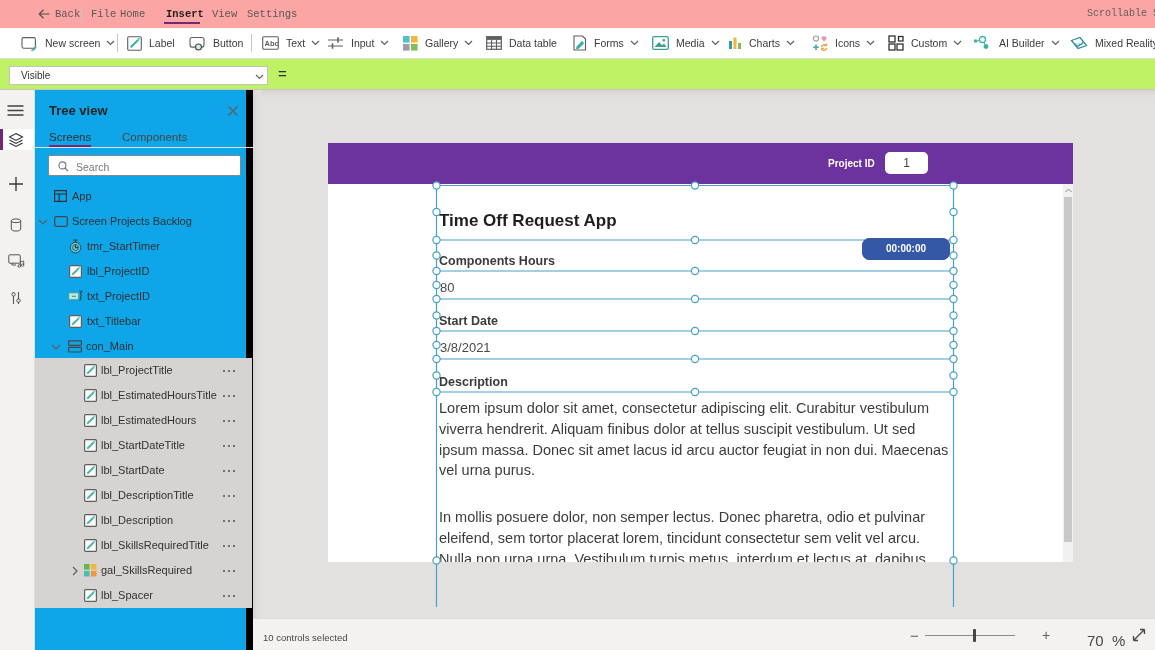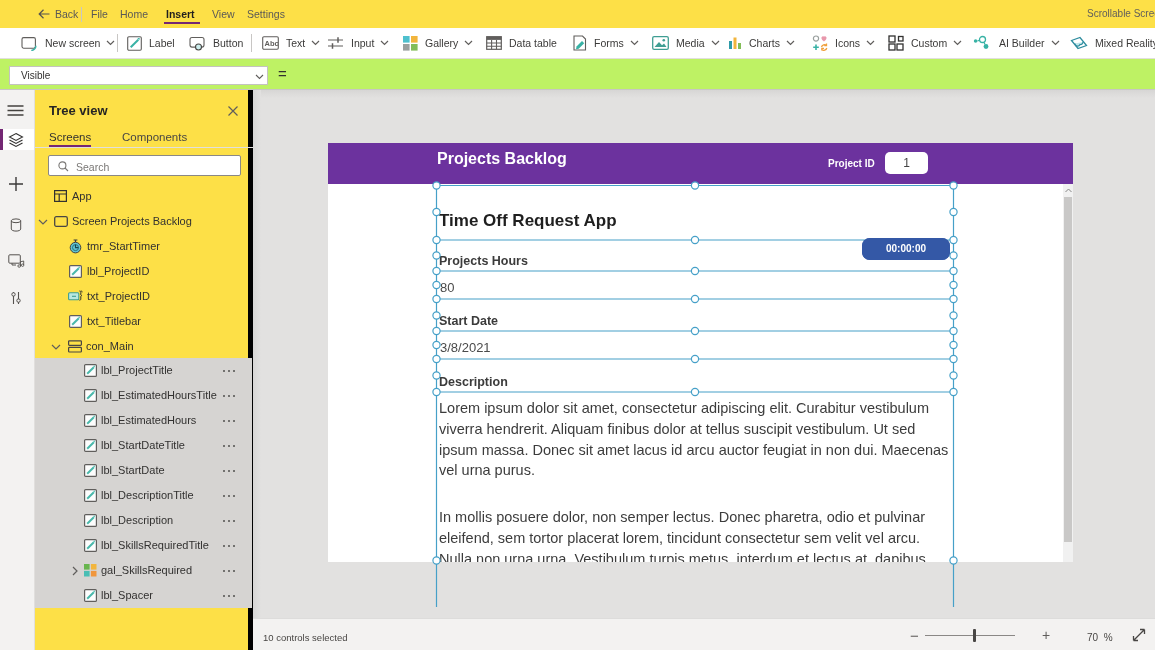--- a/index.html
+++ b/index.html
@@ -1,30 +1,30 @@
 <!DOCTYPE html>
 <html><head>
 <meta charset="utf-8">
 <style>
   * { margin:0; padding:0; box-sizing:border-box; }
   html,body { width:1155px; height:650px; overflow:hidden; }
   body { font-family:"Liberation Sans", sans-serif; position:relative; background:#fff; }
   .abs { position:absolute; }
-  .menubar { left:0; top:0; width:1155px; height:28px; background:#fde047; }
+  .menubar { left:0; top:0; width:1155px; height:28px; background:#fca5a5;font-family:Liberation Mono, monospace; }
   .mitem { position:absolute; top:0; height:28px; line-height:28px; font-size:10.5px; color:#5a5856; }
   .toolbar { left:0; top:28px; width:1155px; height:31px; background:#fff; border-bottom:1px solid #e1dfdd; }
   .titem { position:absolute; top:0; height:30px; display:flex; align-items:center; font-size:10.5px; color:#3b3a39; white-space:nowrap; }
   .titem svg { flex:0 0 auto; }
   .tlabel { margin-left:7px; }
   .chev { margin-left:6px; }
   .tsep { position:absolute; top:6px; width:1px; height:18px; background:#c8c6c4; }
   .fbar { left:0; top:59px; width:1155px; height:31px; background:#bef264; border-bottom:1px solid #c8c6c4; }
   .main { left:0; top:90px; width:1155px; height:560px; background:#e2e1e0; }
   .rail { position:absolute; left:0; top:0; width:35px; height:560px; background:#f3f2f1; border-right:1px solid #e1dfdd; }
-  .panel { position:absolute; left:35px; top:0; width:218px; height:560px; background:#fde047; border-right:5px solid #000000; }
+  .panel { position:absolute; left:35px; top:0; width:218px; height:560px; background:#0ea5e9; border-right:7px solid #000000; }
   .statusbar { position:absolute; left:253px; top:528px; width:902px; height:32px; background:#f3f2f1; border-top:1px solid #dddcdb; }
 </style>
 </head>
 <body>
 
 <div class="abs menubar">
   <svg class="abs" style="left:38px; top:9px;" width="12" height="10" viewBox="0 0 12 10">
       <path d="M5.5 0.8 L1.2 5 L5.5 9.2 M1.2 5 H11.5" stroke="#55534f" stroke-width="1.2" fill="none"></path>
     </svg>
   <span class="mitem" style="left:55px;">Back</span>
@@ -195,37 +195,36 @@
 
 <div class="abs main">
 
   <div class="abs" style="left:253px; top:0; width:902px; height:8px; background:linear-gradient(#d7d6d5,#e2e1e0);"></div>
   <div class="abs" style="left:253px; top:0; width:8px; height:528px; background:linear-gradient(90deg,#d7d6d5,#e2e1e0);"></div>
 
   <div class="abs" style="left:328px; top:53px; width:745px; height:41px; background:#6c329e;"></div>
   <div class="abs" style="left:328px; top:94px; width:735px; height:378px; background:#fff; overflow:hidden;" id="screenbody">
     <div class="abs" style="left:111px; top:27px; font-size:17px; font-weight:bold; color:#1f1f1f;">Time Off Request App</div>
     <div class="abs" style="left:534px; top:53.5px; width:88px; height:22px; background:#3458a6; border-radius:8px; text-align:center; line-height:22px; font-size:10px; font-weight:bold; color:#fff;">00:00:00</div>
-    <div class="abs" style="left:111px; top:70px; font-size:12.5px; font-weight:bold; color:#3b3b3b;">Projects Hours</div>
+    <div class="abs" style="left:111px; top:70px; font-size:12.5px; font-weight:bold; color:#3b3b3b;">Components Hours</div>
     <div class="abs" style="left:112px; top:96px; font-size:13px; color:#4a4a4a;">80</div>
     <div class="abs" style="left:111px; top:130px; font-size:12.5px; font-weight:bold; color:#3b3b3b;">Start Date</div>
     <div class="abs" style="left:112px; top:156px; font-size:13px; color:#4a4a4a;">3/8/2021</div>
     <div class="abs" style="left:111px; top:191px; font-size:12.5px; font-weight:bold; color:#3b3b3b;">Description</div>
     <div class="abs" style="left:111px; top:214px; white-space:nowrap; font-size:14.5px; line-height:20.8px; color:#3c3c3c;">Lorem ipsum dolor sit amet, consectetur adipiscing elit. Curabitur vestibulum<br>viverra hendrerit. Aliquam finibus dolor at tellus suscipit vestibulum. Ut sed<br>ipsum massa. Donec sit amet lacus id arcu auctor feugiat in non dui. Maecenas<br>vel urna purus.</div>
     <div class="abs" style="left:111px; top:323px; white-space:nowrap; font-size:14.5px; line-height:20.8px; color:#3c3c3c;">In mollis posuere dolor, non semper lectus. Donec pharetra, odio et pulvinar<br>eleifend, sem tortor placerat lorem, tincidunt consectetur sem velit vel arcu.<br>Nulla non urna urna. Vestibulum turpis metus, interdum et lectus at, dapibus</div>
   </div>
 
   <div class="abs" style="left:1063px; top:94px; width:10px; height:378px; background:#f1f1f1;">
     <svg class="abs" style="left:2px; top:4px;" width="7" height="5" viewBox="0 0 7 5">
         <path d="M0.5 4 L3.5 1 L6.5 4" stroke="#868686" stroke-width="1" fill="none"></path>
       </svg>
     <div class="abs" style="left:1px; top:13px; width:8px; height:345px; background:#c9c8c7;"></div>
   </div>
 
-  <div class="abs" style="left:437px; top:60px; width:300px; font-size:16px; font-weight:bold; color:#fff;">Projects Backlog</div>
   <div class="abs" style="left:828px; top:68px; font-size:10px; font-weight:bold; color:#fff;">Project ID</div>
   <div class="abs" style="left:885px; top:62px; width:43px; height:22px; background:#fff; border-radius:5px; text-align:center; line-height:22px; font-size:12px; color:#444;">1</div>
 
   <svg class="abs" style="left:253px; top:0;" width="902" height="528" id="selsvg">
     <g stroke="#46a0c8" stroke-width="1.2" fill="none">
       <path d="M183.5 95 V517 M700.5 95 V517"></path>
       <path d="M183.5 95.5 H700.5 M183.5 150 H700.5 M183.5 181 H700.5 M183.5 209 H700.5 M183.5 241 H700.5 M183.5 269 H700.5 M183.5 302 H700.5"></path>
     </g>
     <g stroke="#46a0c8" stroke-width="1.2" fill="#fff">
       <circle cx="183.5" cy="95.5" r="3.6"></circle>
@@ -512,18 +511,18 @@
         </div>
     </div>
   </div>
 
   <div class="statusbar">
     <span class="abs" style="left:10px; top:13px; font-size:9.5px; color:#484644;">10 controls selected</span>
     <span class="abs" style="left:657px; top:8px; font-size:15px; color:#605e5c;">−</span>
     <div class="abs" style="left:672px; top:16px; width:90px; height:1px; background:#8a8886;"></div>
     <div class="abs" style="left:720px; top:10px; width:2.5px; height:13px; background:#484644; border-radius:1px;"></div>
     <span class="abs" style="left:789px; top:8px; font-size:14px; color:#605e5c;">+</span>
-    <span class="abs" style="left:834px; top:13px; font-size:10px; color:#484644;">70&nbsp;&nbsp;%</span>
+    <span class="abs" style="left:834px; top:13px; font-size:15px; color:#484644;">70&nbsp;&nbsp;%</span>
     <svg class="abs" style="left:878px; top:8px;" width="16" height="16" viewBox="0 0 16 16">
         <path d="M2.5 13.5 L13.5 2.5 M2.5 13.5 v-4.5 M2.5 13.5 h4.5 M13.5 2.5 v4.5 M13.5 2.5 h-4.5" stroke="#484644" stroke-width="1.3" fill="none"></path>
       </svg>
   </div>
 </div>
 
 </body></html>

